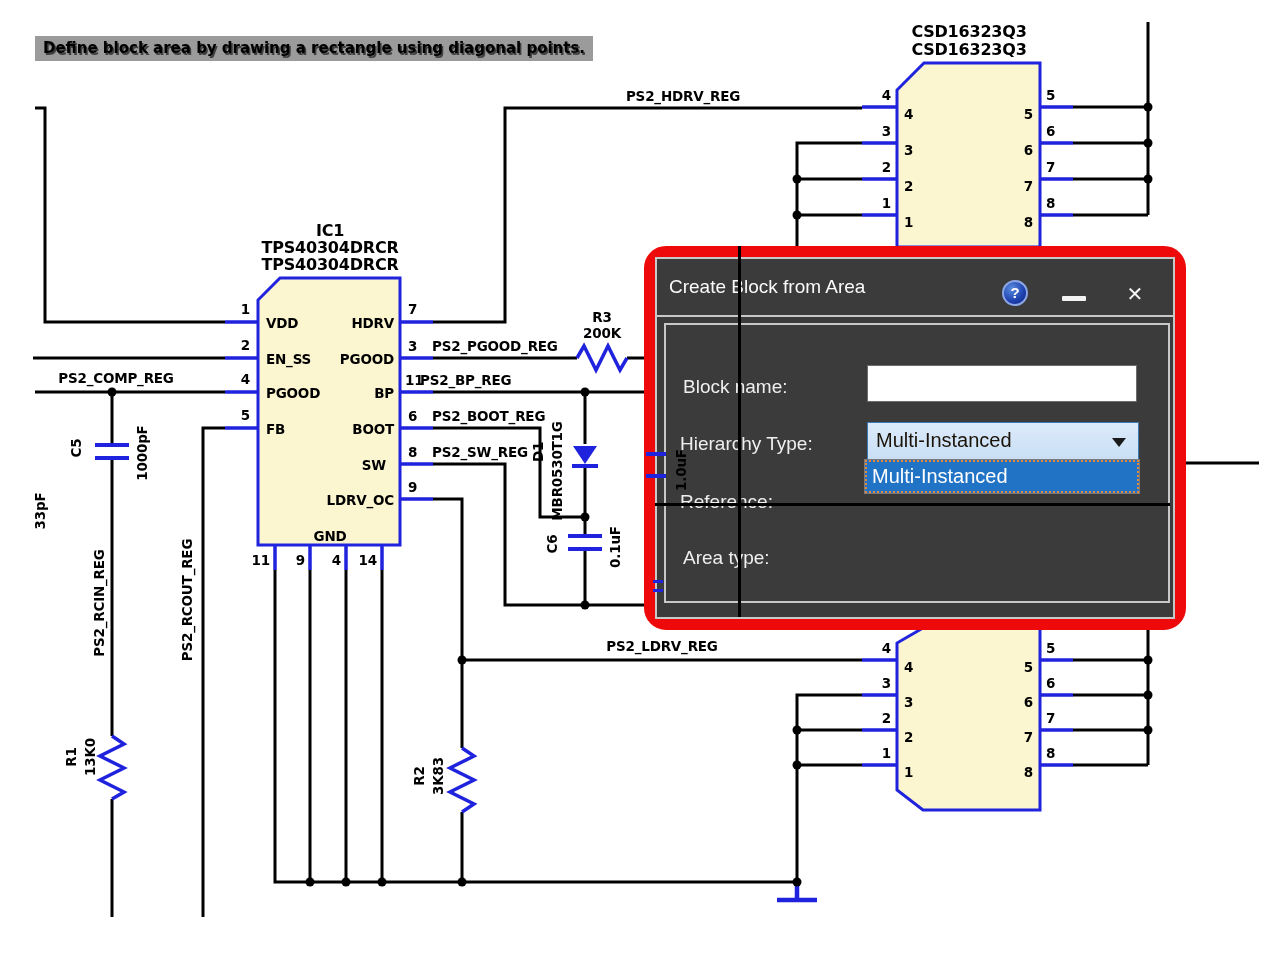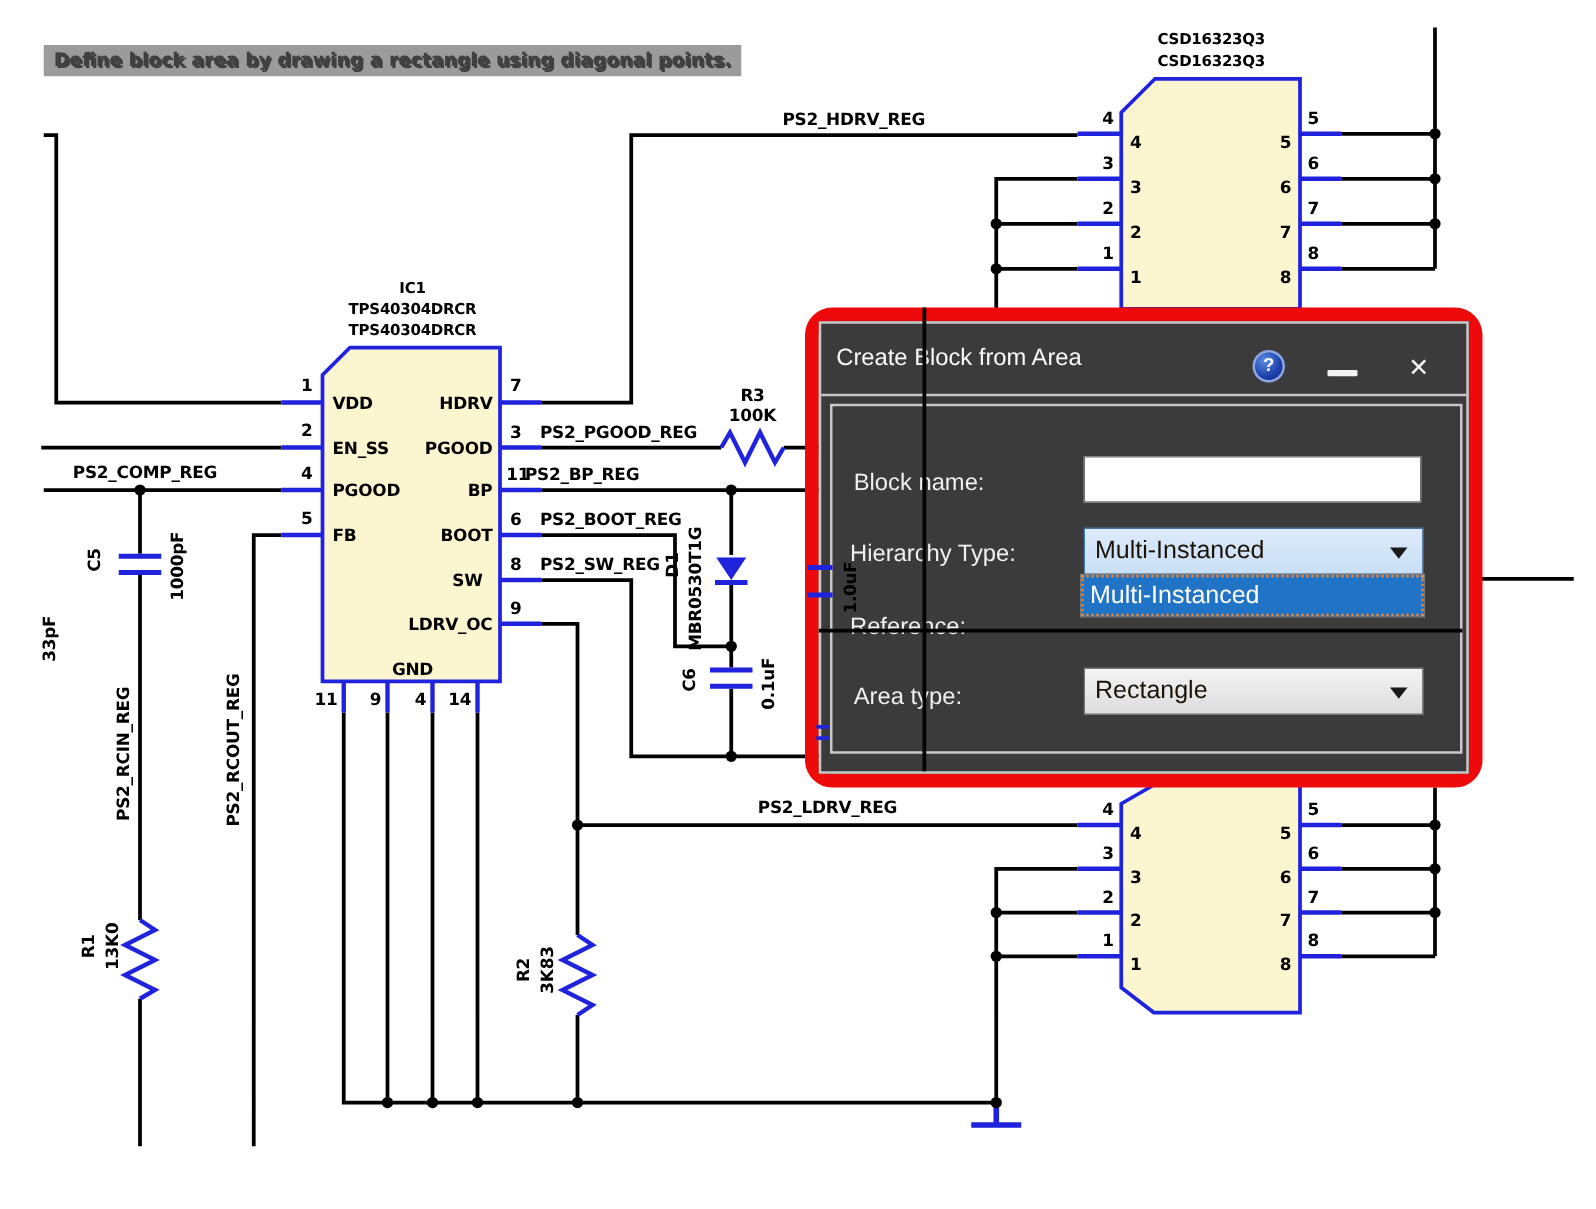--- a/index.html
+++ b/index.html
@@ -4,24 +4,24 @@
 <style>
   html,body{margin:0;padding:0;}
   #stage{position:relative;width:1277px;height:967px;background:#ffffff;overflow:hidden;
          font-family:"Liberation Sans",sans-serif;}
   
   .t{position:absolute;font:bold 13.5px "DejaVu Sans",sans-serif;color:#000;white-space:nowrap;
      transform:translate(-50%,-50%);letter-spacing:-0.2px;z-index:3;}
   .tl{transform:translateY(-50%);}          
   .tr{transform:translate(-100%,-50%);}     
   .tv{transform:translate(-50%,-50%) rotate(-90deg);} 
-  .big{font-size:12px;}
+  .big{font-size:16px;}
   svg.sch{position:absolute;left:0;top:0;z-index:1;}
   
-  #statusbar{position:absolute;left:35px;top:36px;background:#9b9b9b;color:#404040;
+  #statusbar{position:absolute;left:35px;top:36px;background:#9b9b9b;color:#000000;
      font:bold 15px "DejaVu Sans",sans-serif;padding:3px 8px 4px 8px;
      text-shadow:1.5px 1.5px 0 #404040;z-index:5;}
   
   #red-frame{position:absolute;left:644px;top:246px;width:542px;height:384px;
      border:11px solid #ee0a0a;border-radius:22px;box-sizing:border-box;z-index:10;}
   #dialog{position:absolute;left:655px;top:257px;width:520px;height:362px;background:#3b3b3b;
      border:2px solid #c8c8c8;box-sizing:border-box;z-index:11;color:#efefef;}
   #titlebar{position:absolute;left:0;top:0;right:0;height:56px;border-bottom:2px solid #c8c8c8;}
   #dlg-title{position:absolute;left:12px;top:0;line-height:56px;font-size:19px;color:#fafafa;}
   #help-btn{position:absolute;left:345px;top:21px;width:26px;height:26px;border-radius:50%;
@@ -165,21 +165,21 @@
   <span class="t tl" style="left:432px;top:346px">PS2_PGOOD_REG</span>
   <span class="t tl" style="left:420px;top:380px">PS2_BP_REG</span>
   <span class="t tl" style="left:432px;top:416px">PS2_BOOT_REG</span>
   <span class="t tl" style="left:432px;top:452px">PS2_SW_REG</span>
   <span class="t" style="left:116px;top:378px">PS2_COMP_REG</span>
   <span class="t tv" style="left:99px;top:603px">PS2_RCIN_REG</span>
   <span class="t tv" style="left:187px;top:600px">PS2_RCOUT_REG</span>
   <span class="t" style="left:662px;top:646px">PS2_LDRV_REG</span>
 
   <span class="t" style="left:602px;top:317px">R3</span>
-  <span class="t" style="left:602px;top:333px">100K</span>
+  <span class="t" style="left:602px;top:333px">200K</span>
   <span class="t tv" style="left:71px;top:757px">R1</span>
   <span class="t tv" style="left:90px;top:757px">13K0</span>
   <span class="t tv" style="left:419px;top:776px">R2</span>
   <span class="t tv" style="left:438px;top:776px">3K83</span>
   <span class="t tv" style="left:76px;top:448px">C5</span>
   <span class="t tv" style="left:142px;top:453px">1000pF</span>
   <span class="t tv" style="left:40px;top:511px">33pF</span>
   <span class="t tv" style="left:552px;top:544px">C6</span>
   <span class="t tv" style="left:615px;top:547px">0.1uF</span>
   <span class="t tv" style="left:538px;top:452px">D1</span>
@@ -241,24 +241,20 @@
 
     <span class="dlg-label" style="left:23px;top:185px">Hierarchy Type:</span>
     <div id="hier-combo" class="combo">
       <span>Multi-Instanced</span>
       <span class="arrow"></span>
     </div>
 
     <span class="dlg-label" style="left:23px;top:243px">Reference:</span>
 
     <span class="dlg-label" style="left:26px;top:299px">Area type:</span>
-    <div id="area-combo" class="combo">
-      <span>Rectangle</span>
-      <span class="arrow"></span>
-    </div>
   </div>
 
   <div id="xhair-v"></div>
   <div id="xhair-h"></div>
 
   <div id="popup">
     <div class="popup-item sel">Multi-Instanced</div>
   </div>
 
   <span class="t tv over" style="left:681px;top:470px">1.0uF</span>

